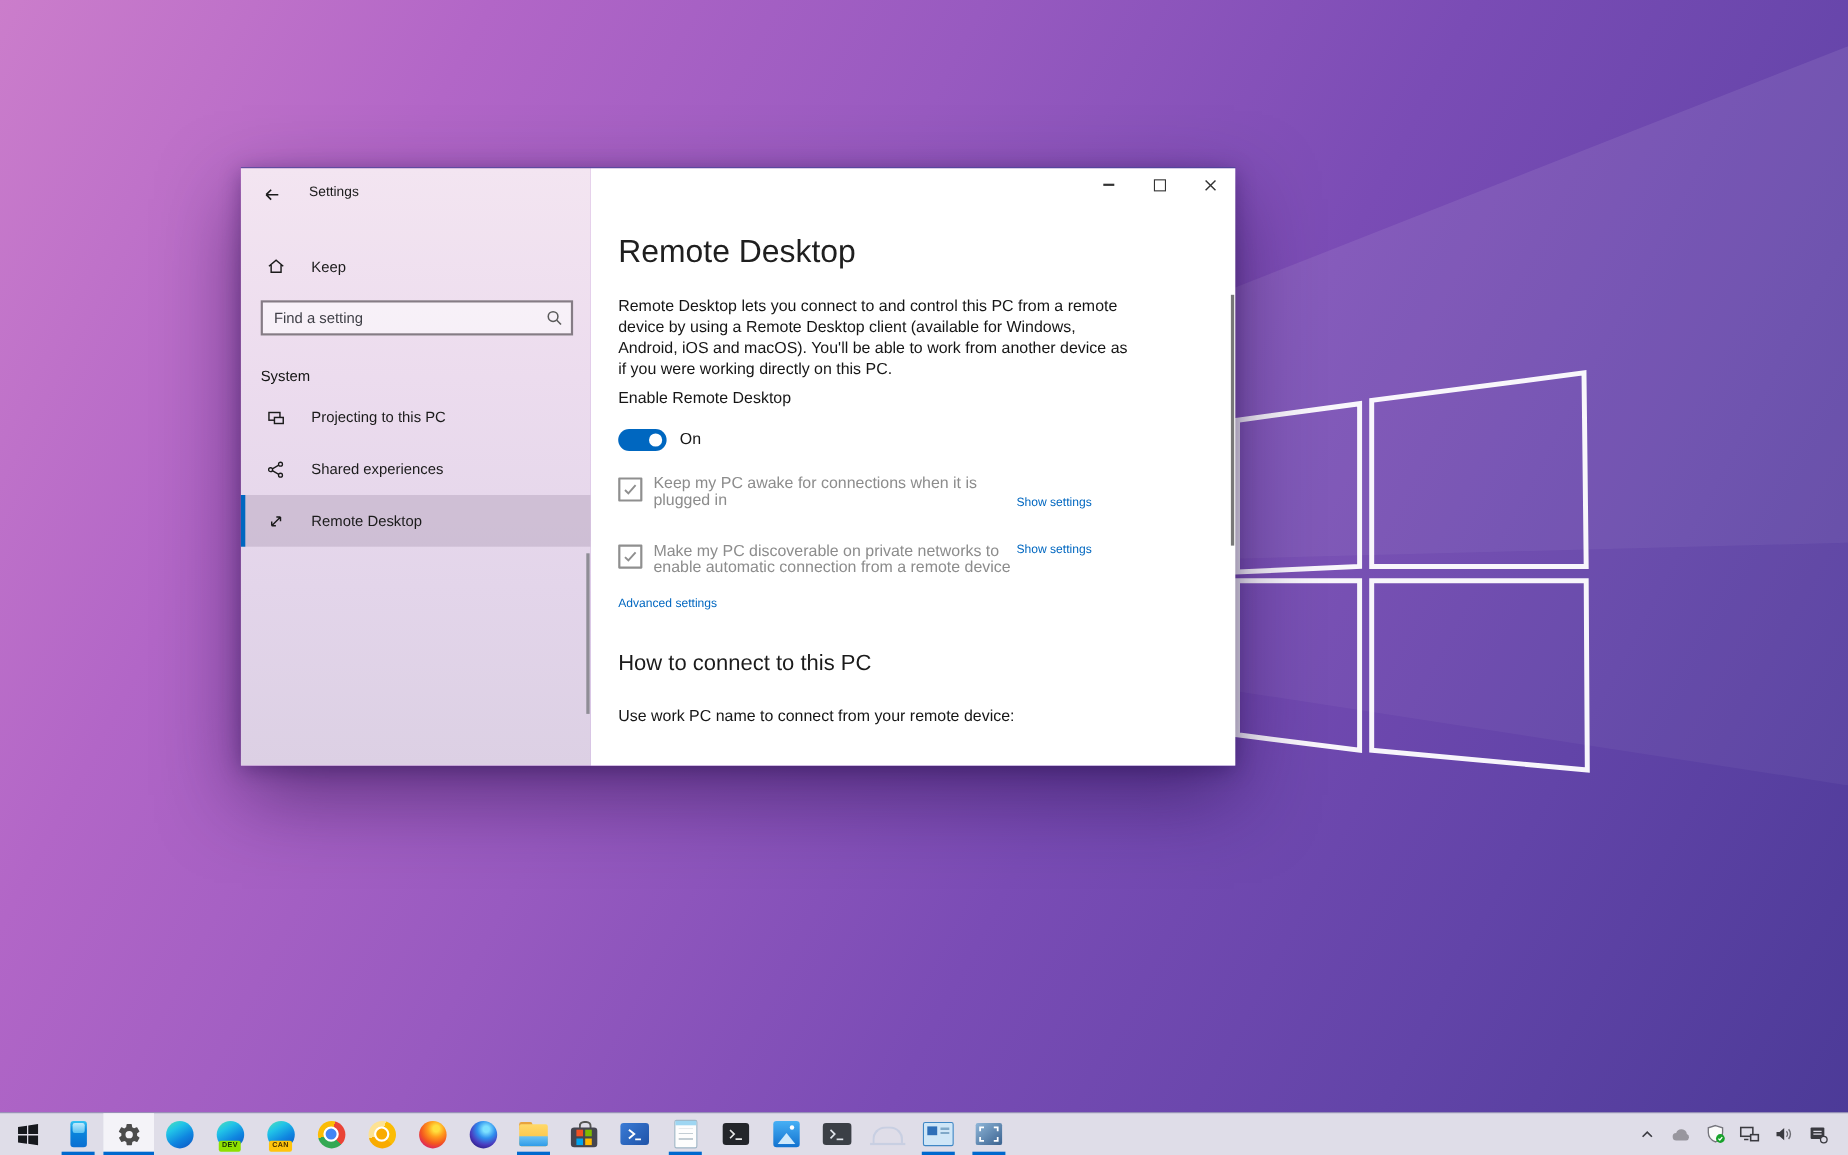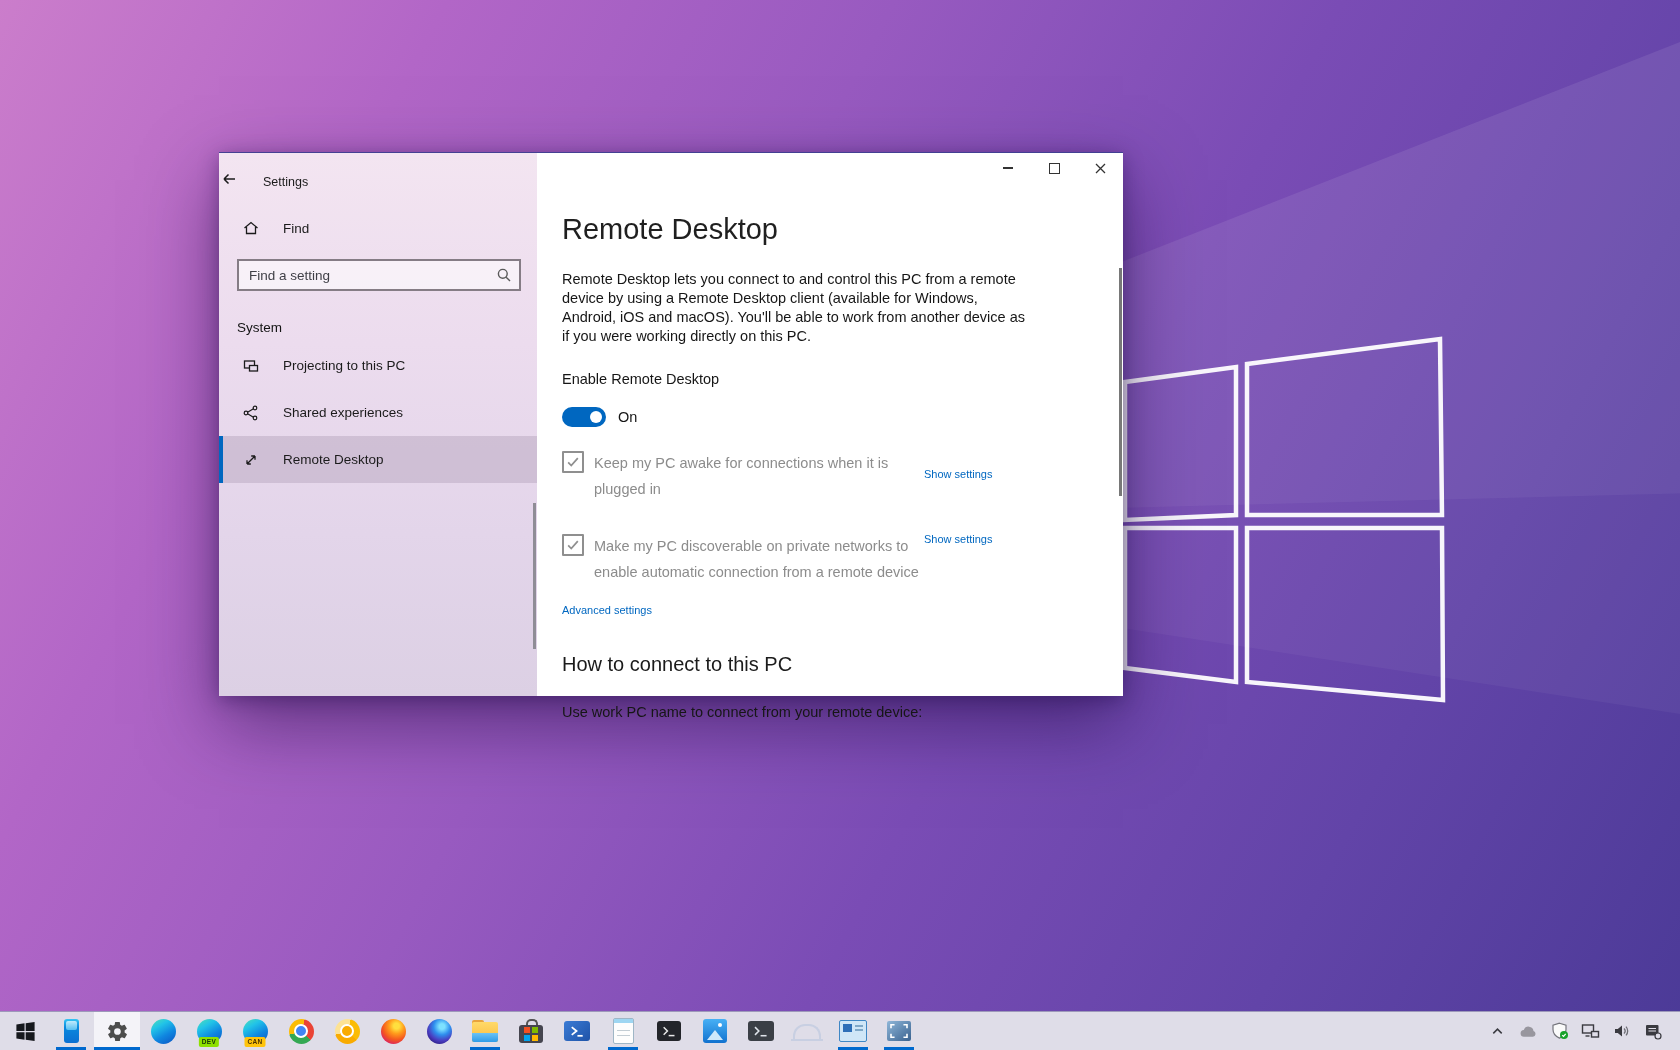--- a/index.html
+++ b/index.html
@@ -10,21 +10,21 @@
   .sheen.s1{background:rgba(255,255,255,.085);clip-path:polygon(27% 50%,100% 4%,100% 47%);}
   .sheen.s2{background:rgba(255,255,255,.045);clip-path:polygon(27% 50%,100% 47%,100% 68%);}
   .flag{position:absolute;left:1118px;top:330px;}
 
   
   .window{position:absolute;left:219px;top:152px;width:904px;height:543px;display:flex;
     border-top:1px solid rgba(62,63,144,.95);
     box-shadow:0 28px 70px rgba(25,5,60,.5),0 4px 18px rgba(25,5,70,.35);}
   .sidebar{position:relative;width:318px;flex:0 0 318px;height:100%;
     background:linear-gradient(180deg,#f3e5f1 0%,#ecdcee 35%,#e3d5ea 70%,#dcd0e4 100%);}
-  .titlebar-left{height:36px;display:flex;align-items:flex-end;}
+  .titlebar-left{height:36px;display:flex;align-items:flex-start;padding-left:18px;margin-top:14px;}
   .back{width:20px;height:20px;display:flex;align-items:center;justify-content:center;cursor:default;}
   .win-title{margin-left:24px;font-size:12.5px;color:#1b1b1b;}
   .home-item{margin-top:19px;height:40px;display:flex;align-items:center;padding-left:24px;gap:24px;
     font-size:13.5px;color:#1b1b1b;}
   .searchbox{position:relative;margin:11px 16px 0 18px;height:28px;background:rgba(255,255,255,.55);
     border:2px solid #857c85;display:flex;align-items:center;}
   .searchbox input{flex:1;border:none;outline:none;background:transparent;margin-left:8px;
     font-size:13.5px;color:#1b1b1b;font-family:inherit;}
   .searchbox input::placeholder{color:#3f3f46;opacity:1;}
   .searchbox .mag{margin-right:7px;display:flex;}
@@ -37,30 +37,30 @@
   .nav-item.selected .accent{position:absolute;left:0;top:0;bottom:0;width:4px;background:#0067c0;}
   .side-scrollbar{position:absolute;right:1px;top:350px;width:3px;height:146px;background:#8f8d96;}
 
   .content{position:relative;flex:1;background:#ffffff;padding:0 0 0 25px;}
   .titlebar-right{height:30px;display:flex;justify-content:flex-end;margin-right:0;}
   .wbtn{width:46px;height:30px;display:flex;align-items:center;justify-content:center;}
   .glyph-min{width:10px;height:1.5px;background:#333;}
   .glyph-max{width:9px;height:9px;border:1.4px solid #333;}
   h1{margin:26px 0 0 0;font-size:29px;font-weight:300;color:#1f1f1f;line-height:40px;}
   .desc{margin:21px 0 0 0;font-size:14.5px;line-height:19px;color:#161616;white-space:pre-line;}
-  .enable-label{margin-top:25px;font-size:14.5px;color:#161616;}
+  .enable-label{margin-top:8px;font-size:14.5px;color:#161616;}
   .toggle-row{margin-top:20px;display:flex;align-items:center;}
   .toggle{position:relative;width:44px;height:20px;border-radius:10px;background:#0067c0;}
   .toggle .knob{position:absolute;top:4px;left:28px;width:12px;height:12px;border-radius:50%;background:#fff;}
   .toggle-state{margin-left:12px;font-size:14.5px;color:#161616;}
   .cbrow{position:relative;display:flex;margin-top:23px;width:470px;}
   .cbrow.row2{margin-top:31px;}
   .checkbox{width:18px;height:18px;border:2px solid #8f8f8f;border-radius:1px;margin:1px 10px 0 0;
     flex:0 0 18px;display:flex;align-items:center;justify-content:center;background:#fff;}
-  .cblabel{font-size:14.5px;line-height:26px;color:#8c8c8c;white-space:pre-line;width:330px;}
+  .cblabel{font-size:14.5px;line-height:15px;color:#8c8c8c;white-space:pre-line;width:330px;}
   .link{color:#0067c0;font-size:11px;text-decoration:none;cursor:pointer;}
   .slink{position:absolute;left:362px;white-space:nowrap;}
   .row1 .slink{top:18px;}
   .row2 .slink{top:0;}
   .advanced{display:inline-block;margin-top:19px;}
   h2{margin:33px 0 0 0;font-size:20px;font-weight:400;color:#1b1b1b;line-height:27px;}
   .pcname{margin:26px 0 0 0;font-size:14.5px;color:#161616;}
   .content-scrollbar{position:absolute;right:1px;top:115px;width:3px;height:228px;background:#787878;}
 
   
@@ -153,21 +153,21 @@
             <path d="M14 8H3M3 8l4.5-4.5M3 8l4.5 4.5" stroke="#1b1b1b" stroke-width="1.5" fill="none"></path>
           </svg>
         </span>
         <span class="win-title">Settings</span>
       </div>
 
       <div class="home-item">
         <svg class="nicon" width="16" height="16" viewBox="0 0 16 16">
           <path d="M1.5 8 8 2.5 14.5 8M3.5 7v6.5h9V7" stroke="#1b1b1b" stroke-width="1.3" fill="none"></path>
         </svg>
-        <span>Find</span>
+        <span>Keep</span>
       </div>
 
       <div class="searchbox">
         <input placeholder="Find a setting" style="">
         <span class="mag">
           <svg width="16" height="16" viewBox="0 0 16 16">
             <circle cx="6.8" cy="6.8" r="4.4" stroke="#5a5a5a" stroke-width="1.4" fill="none"></circle>
             <path d="M10.2 10.2 14 14" stroke="#5a5a5a" stroke-width="1.4"></path>
           </svg>
         </span>

